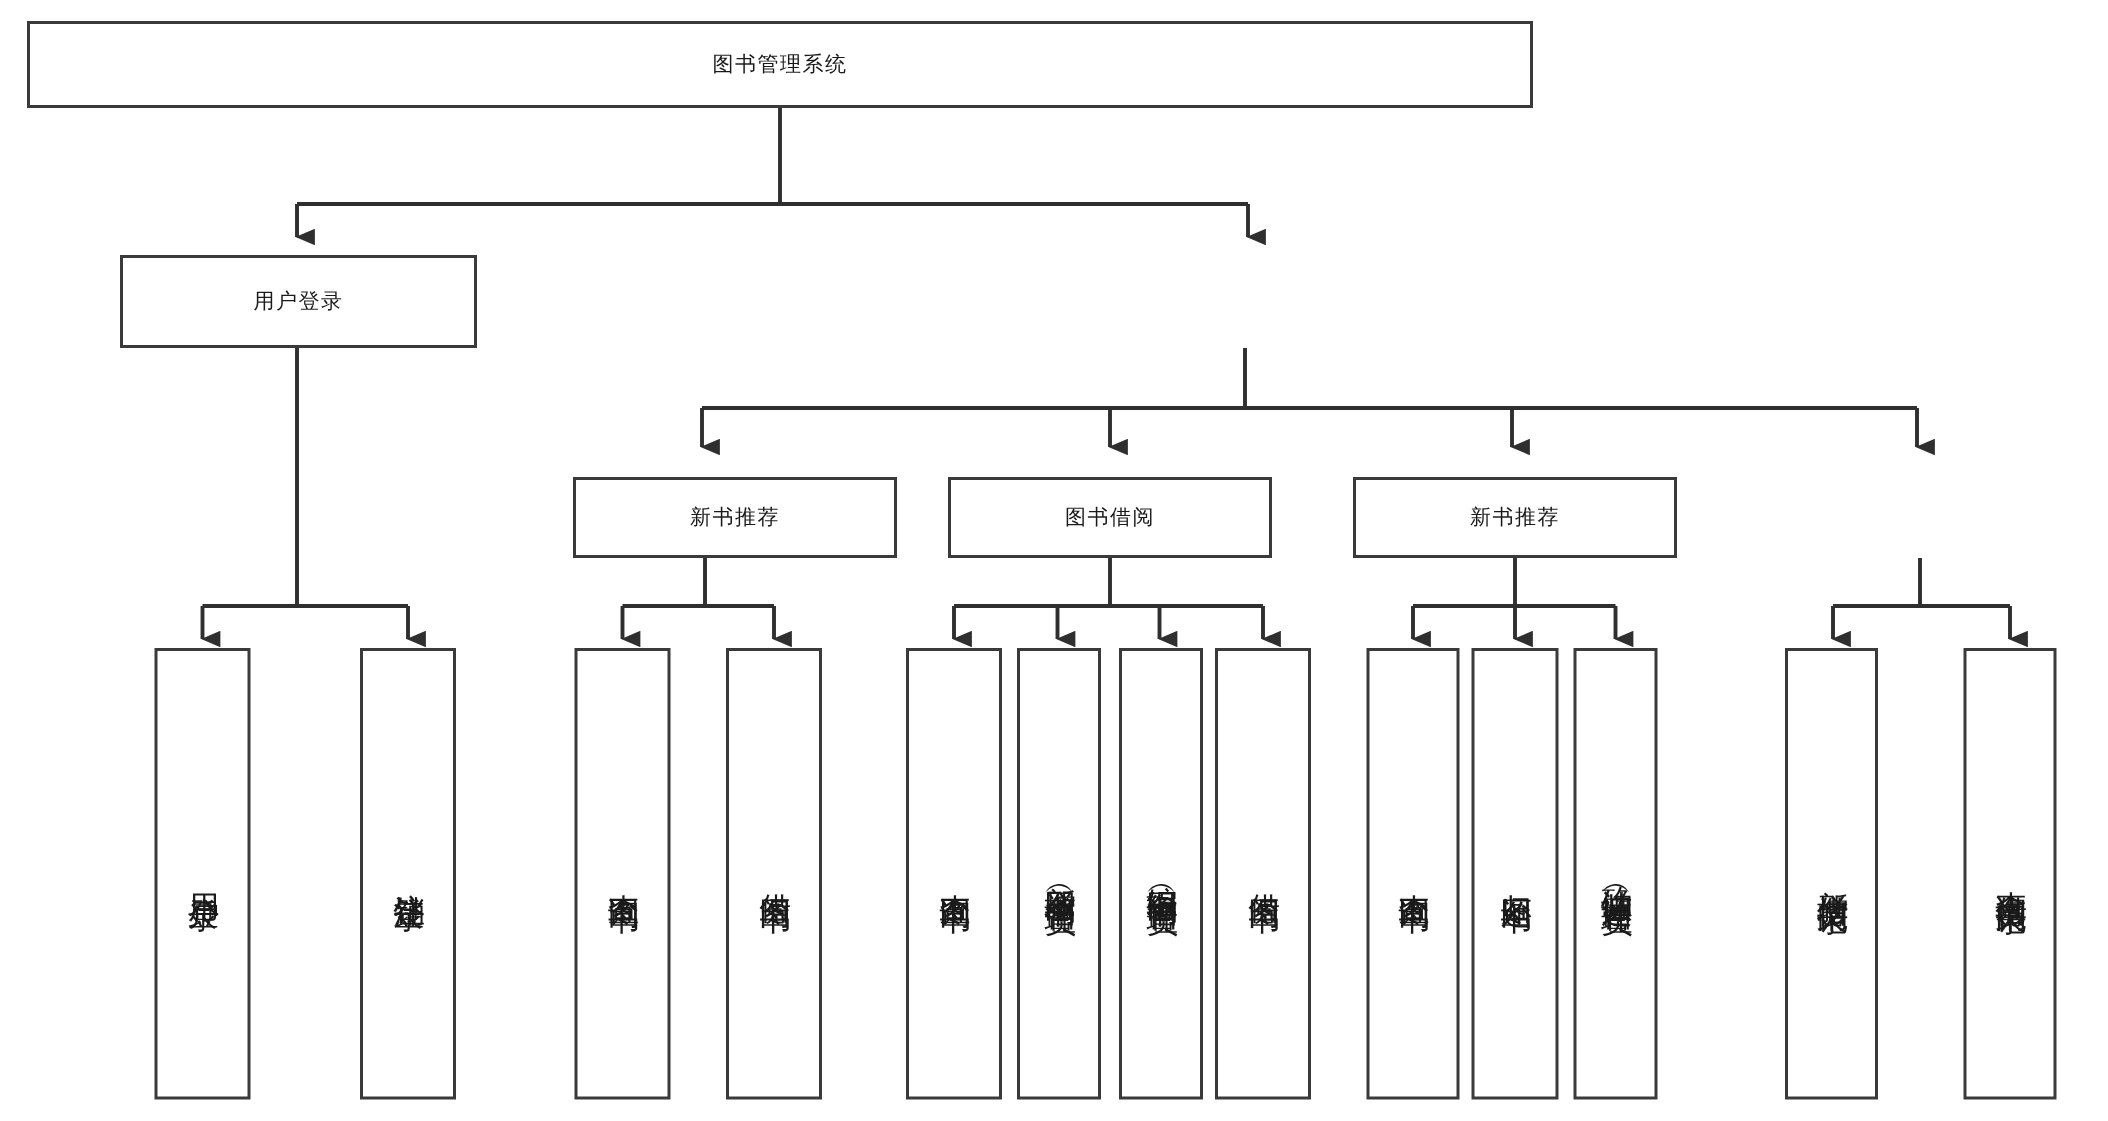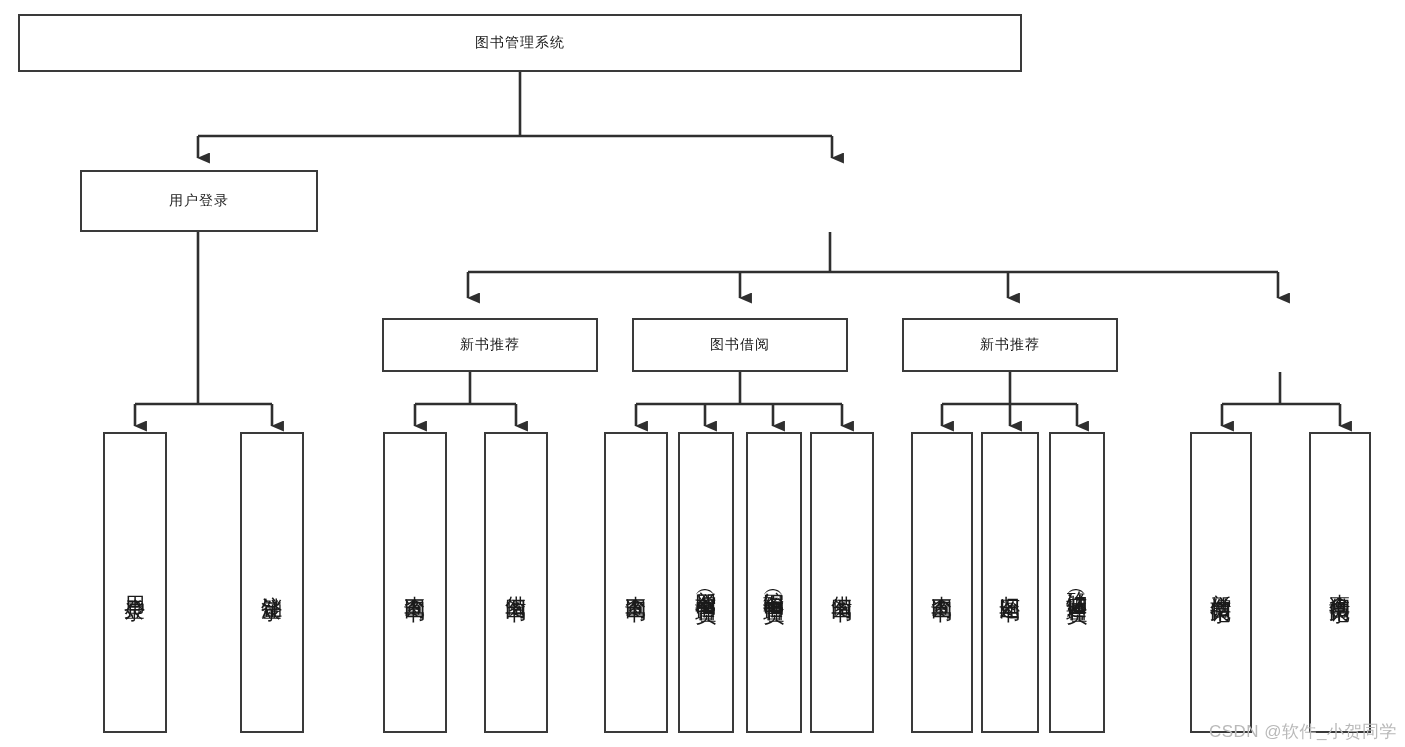--- a/index.html
+++ b/index.html
@@ -174,15 +174,14 @@
     <span class="vtext">确认归还（管理员）</span>
   </div>
 
   <div class="node vert" style="left:1190px; top:432px; width:62px; height:301px;">
     <span class="vtext">新增借阅记录</span>
   </div>
   <div class="node vert" style="left:1309px; top:432px; width:62px; height:301px;">
     <span class="vtext">查询借阅记录</span>
   </div>
 
-  <div class="watermark">CSDN @软件_小贺同学</div>
 
 </div>
 
 </body></html>

